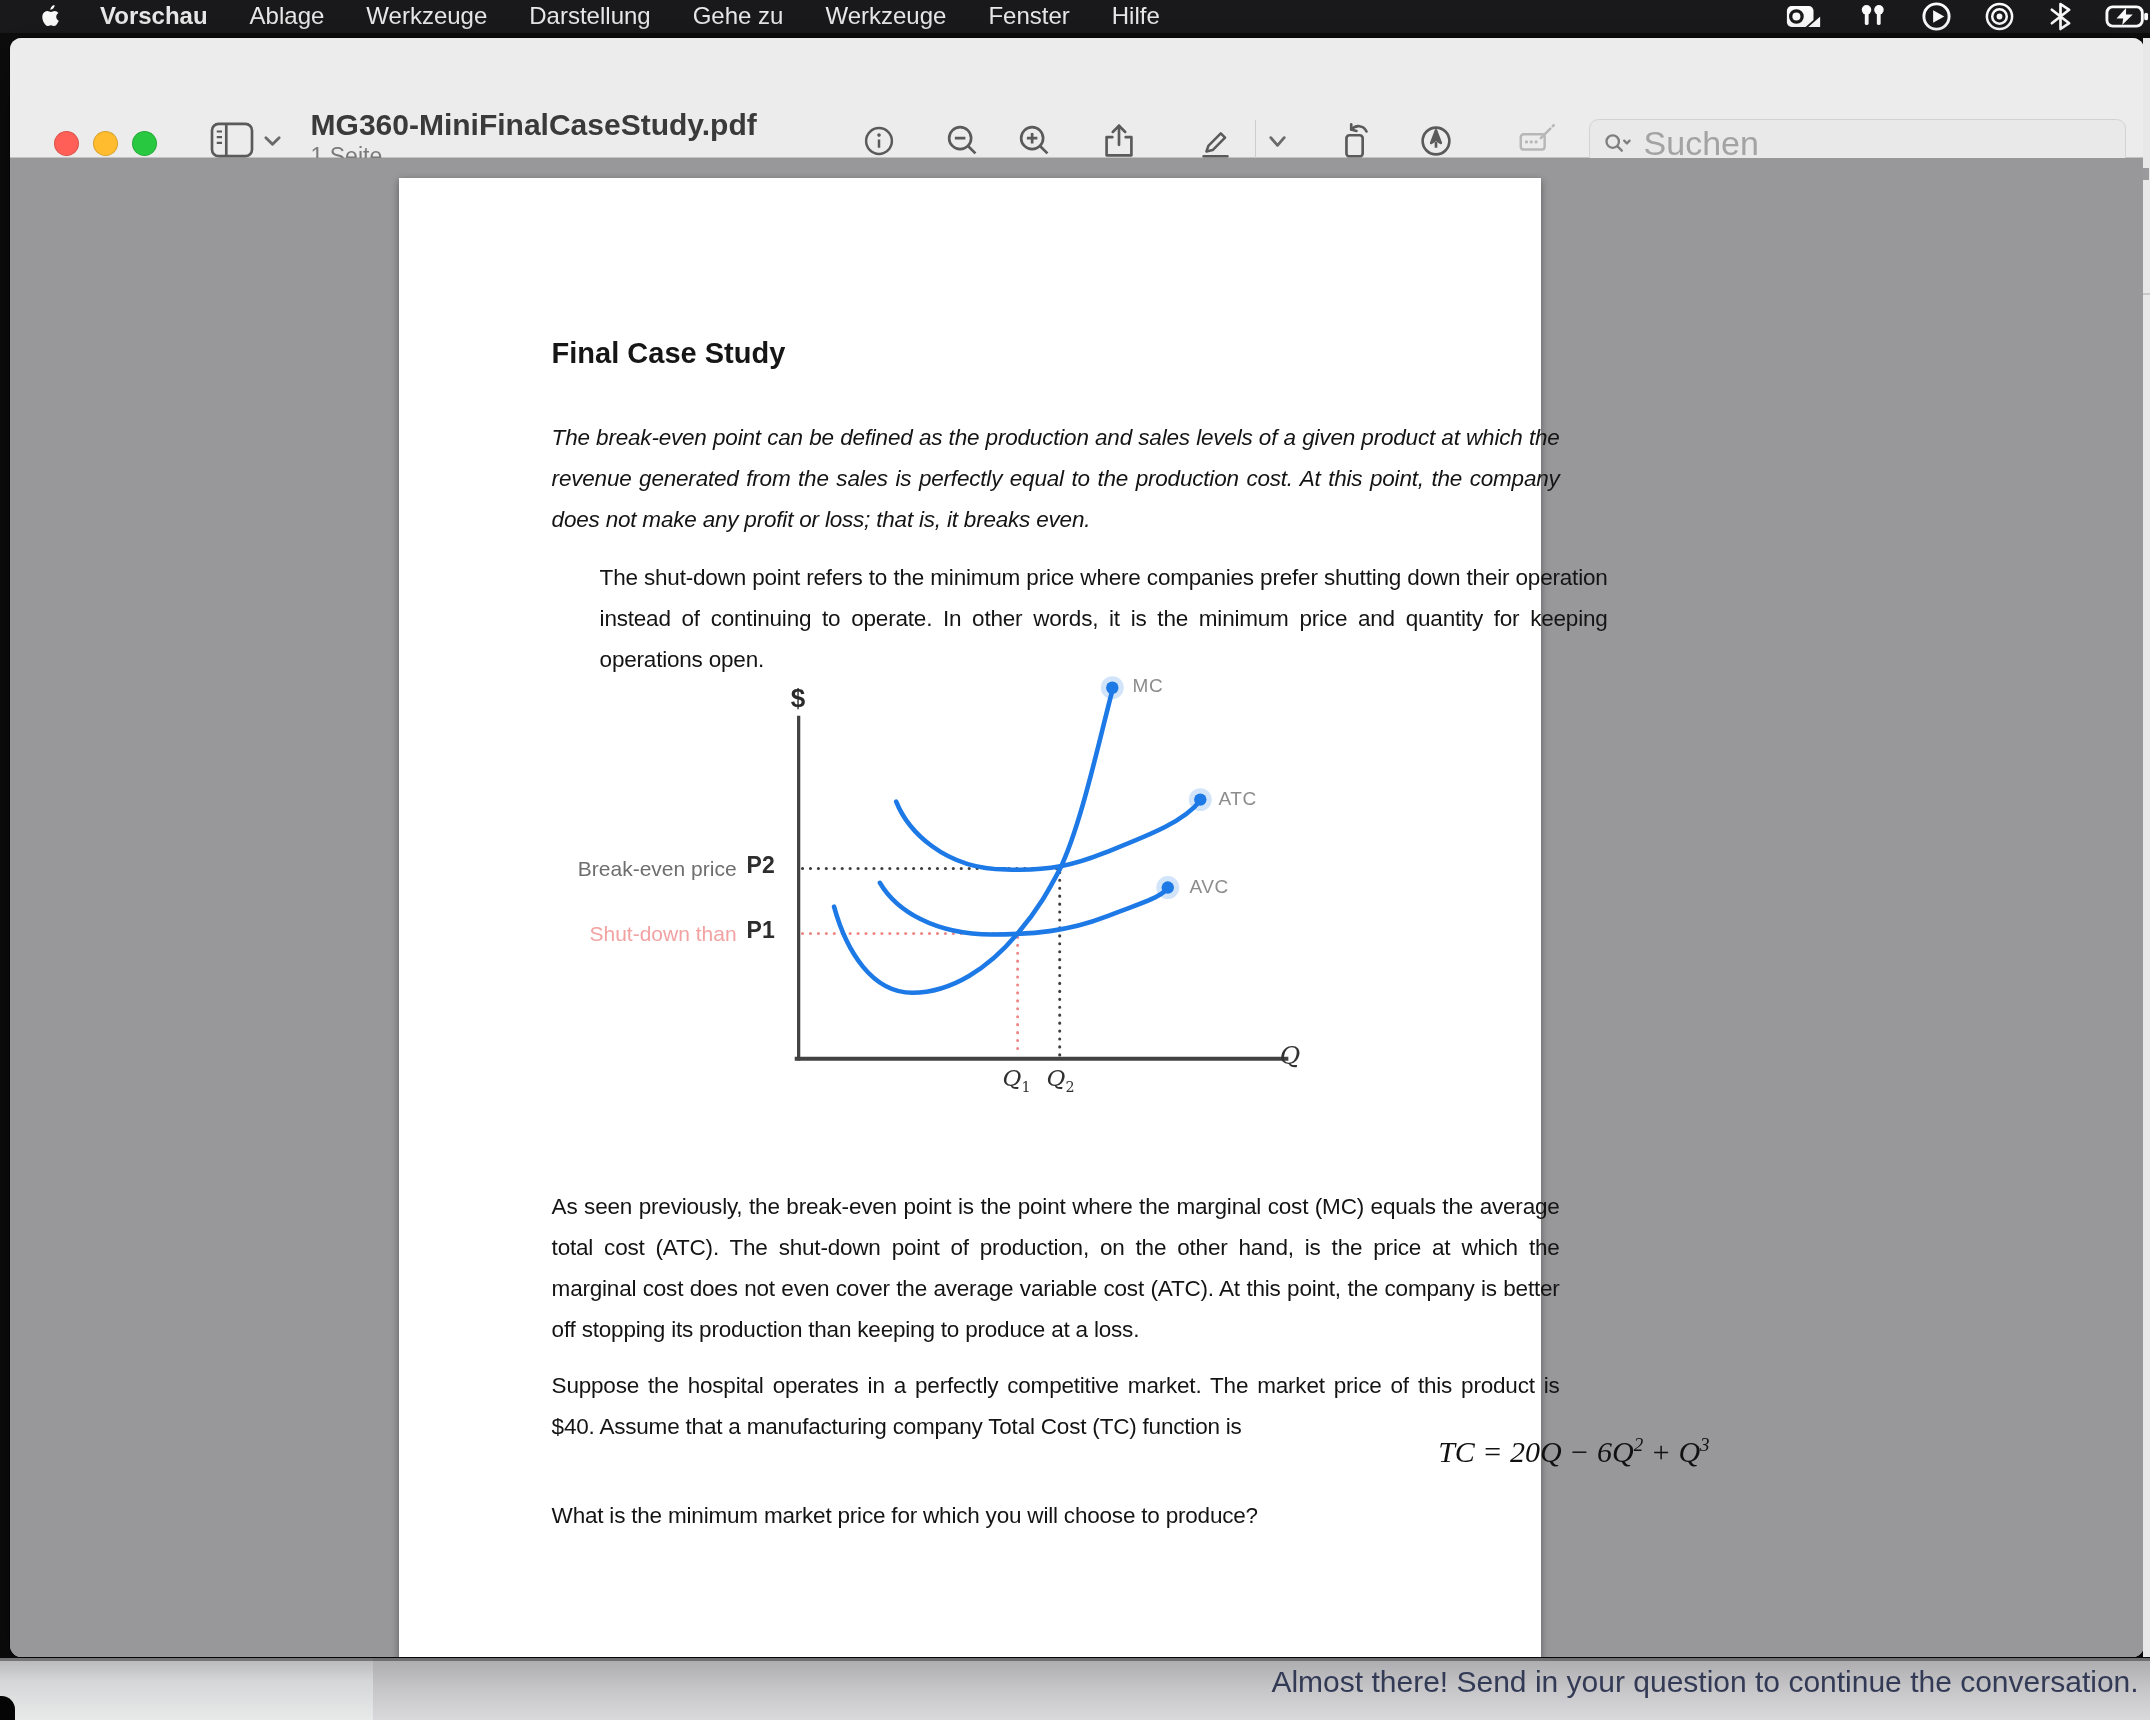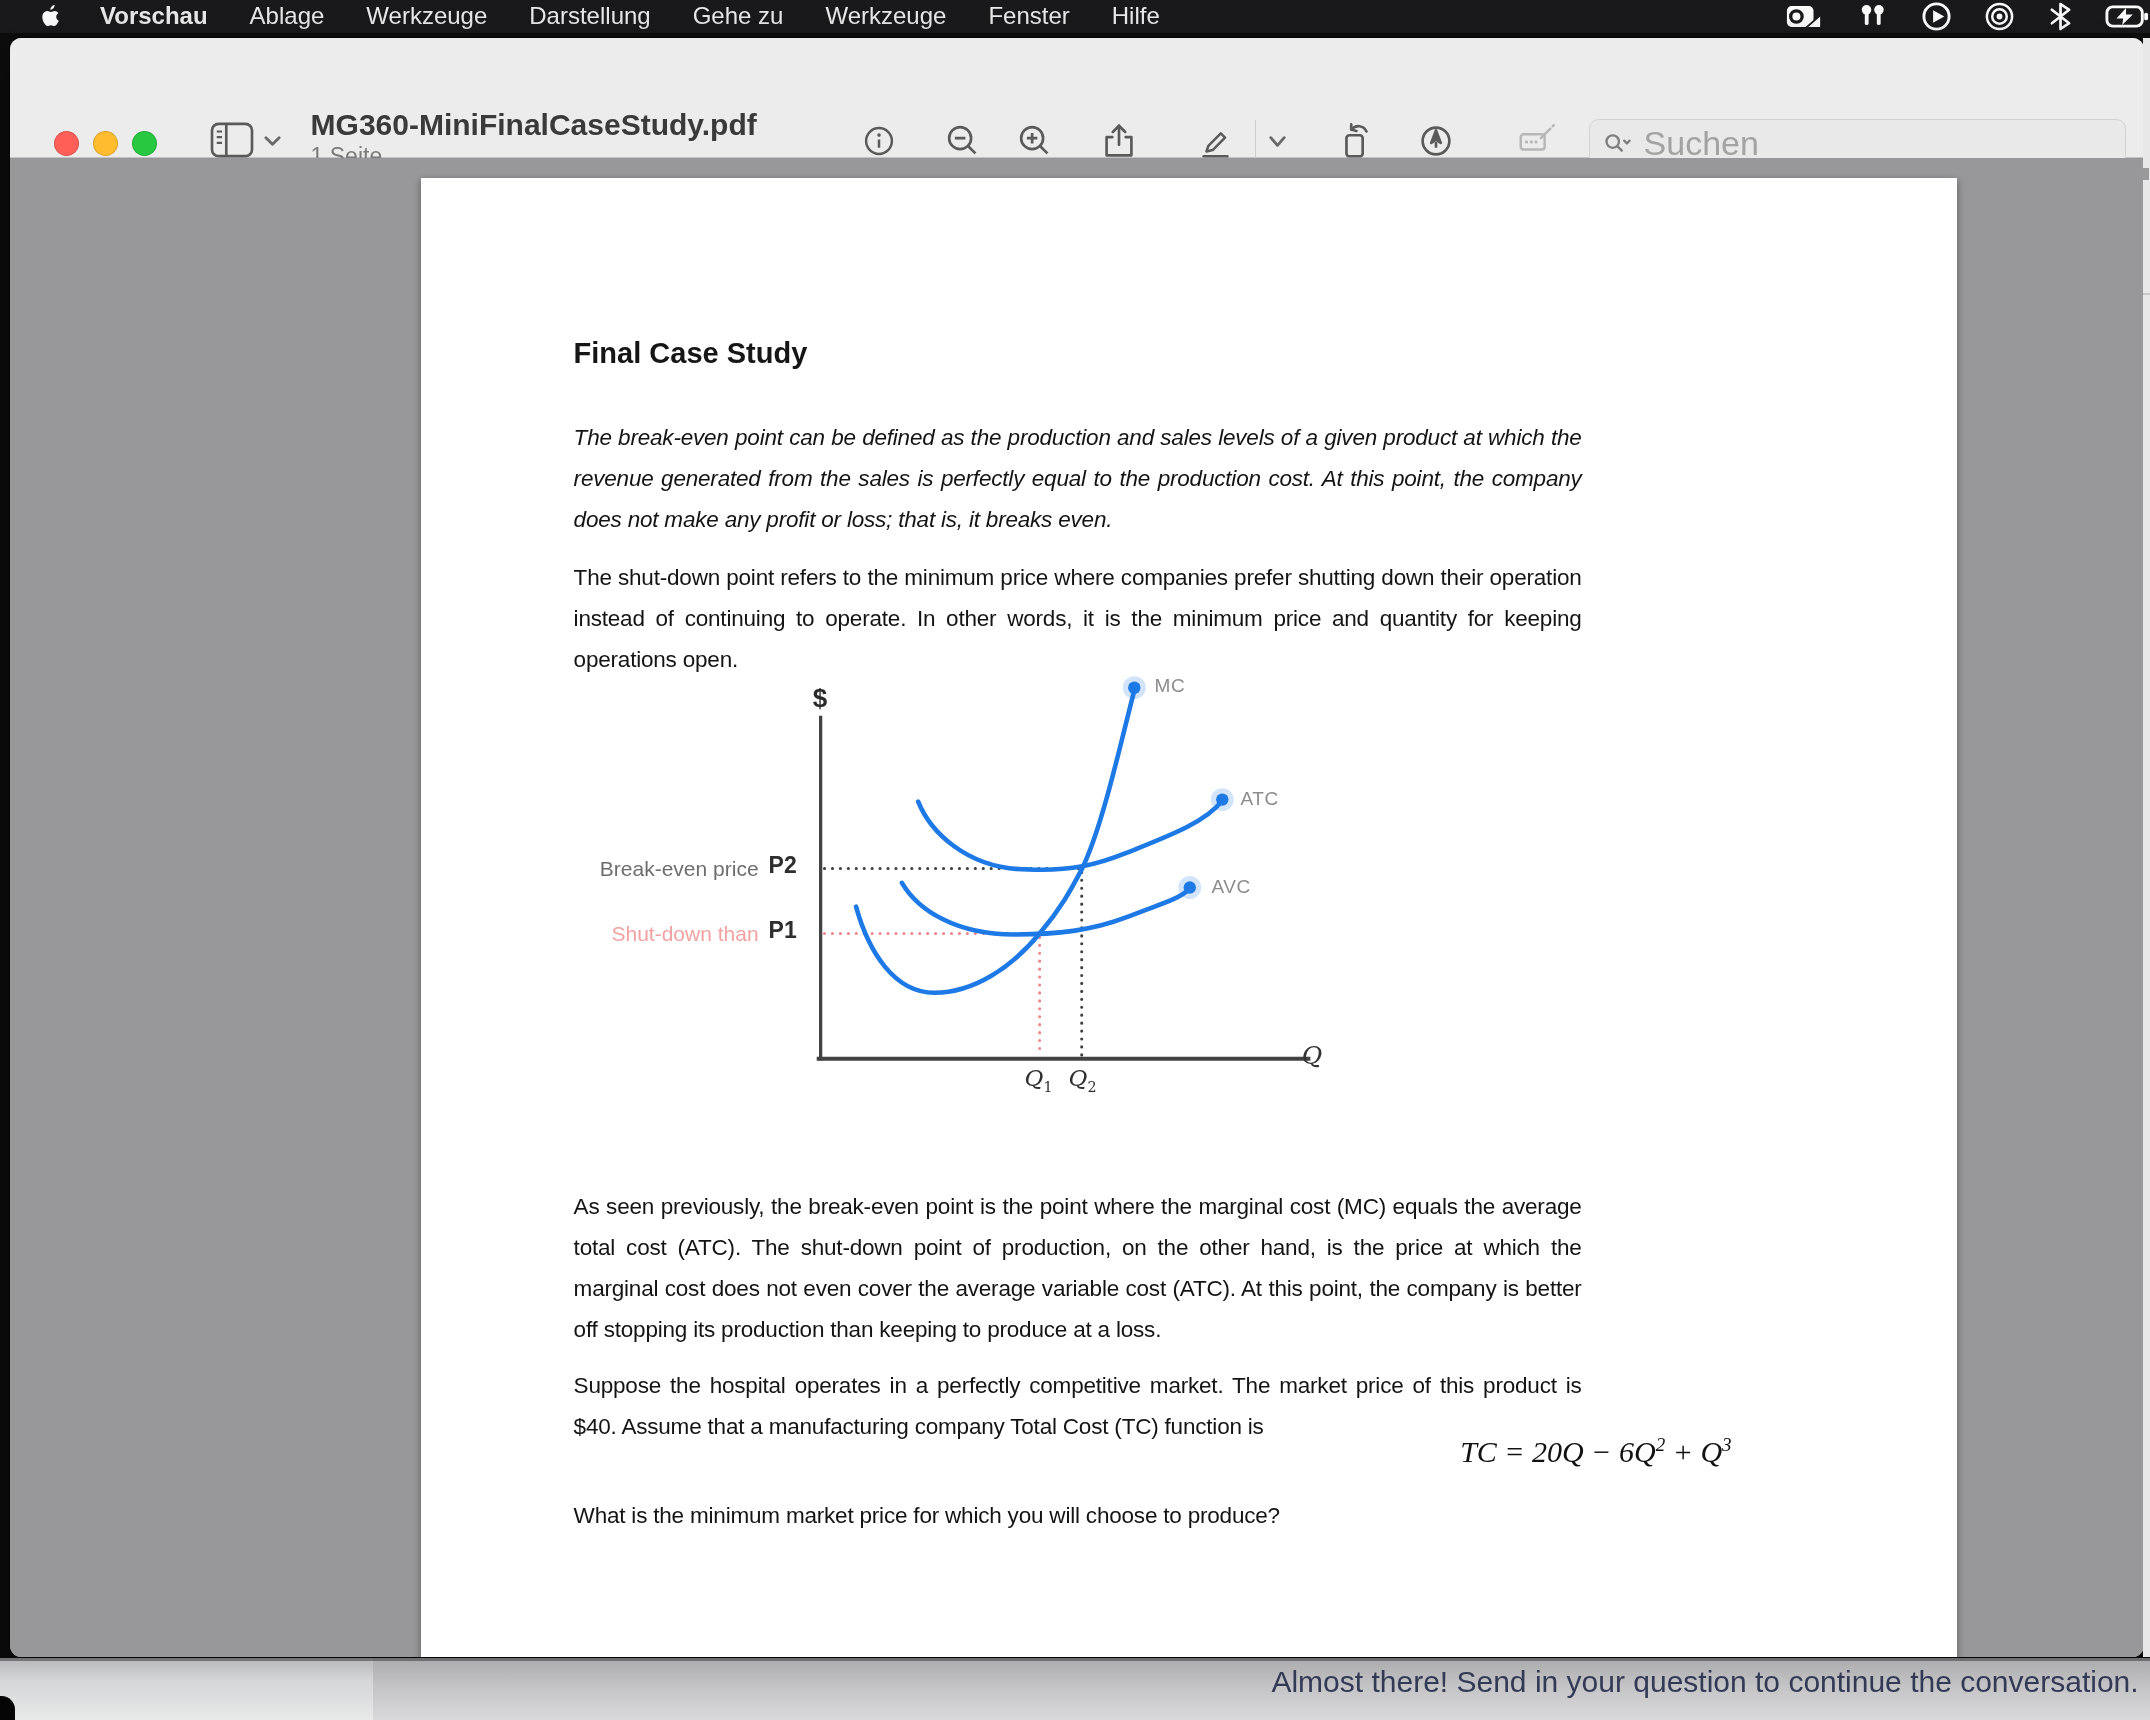--- a/index.html
+++ b/index.html
@@ -32,26 +32,26 @@
   .tdivider{position:absolute;left:1245px;top:82px;width:1px;height:42px;background:#cdcdcd;}
   .searchbox{position:absolute;left:1579px;top:81px;width:537px;height:48px;border-radius:9.6px;
              background:#e9e9e9;border:1.4px solid #d2d2d2;display:flex;align-items:center;box-sizing:border-box;}
   .searchbox svg{margin-left:13.4px;flex:0 0 auto;}
   .searchbox input{border:none;outline:none;background:transparent;font-size:34px;color:#4a4a4a;
                    font-family:"Liberation Sans",sans-serif;width:449px;margin-left:9.6px;}
   .searchbox input::placeholder{color:#a3a3a3;}
 
   
   .content{position:absolute;left:0;top:120px;width:2134px;height:1499px;background:#98989a;overflow:hidden;}
-  .page{position:absolute;left:411px;top:20px;width:1536px;height:1529px;background:#ffffff;
+  .page{position:absolute;left:389px;top:20px;width:1142px;height:1529px;background:#ffffff;
         box-shadow:0 1.9px 7.6px rgba(0,0,0,.40);}
   .doc-heading{position:absolute;left:153px;top:159px;font-size:29px;font-weight:700;color:#161616;}
   .para{position:absolute;left:153px;width:1008px;font-size:22.5px;line-height:41px;color:#141414;
         text-align:justify;letter-spacing:-0.2px;}
-  .p1{top:216px;font-style:italic;} .p2{top:356px;} .p3{top:985px;} .p4{top:1164px;}
+  .p1{top:216px;font-style:italic;} .p2{top:356px;margin-left:48px;} .p3{top:985px;} .p4{top:1164px;}
   .formula{position:absolute;left:0;top:1256px;width:1311px;text-align:right;
            font-family:Liberation Serif, serif;font-style:italic;font-size:30px;color:#111;}
   .formula sup{font-size:19px;}
   .question{position:absolute;left:153px;top:1325px;font-size:22.5px;color:#141414;letter-spacing:-0.2px;}
 
   
   .chart{position:absolute;left:172px;top:482px;width:746px;height:459px;}
   .chart svg{position:absolute;left:0;top:0;}
   .clabel{position:absolute;white-space:nowrap;}
   .lbl-dollar{left:212px;top:23px;width:31px;text-align:center;font-size:26px;font-weight:700;color:#2a2a2a;}

